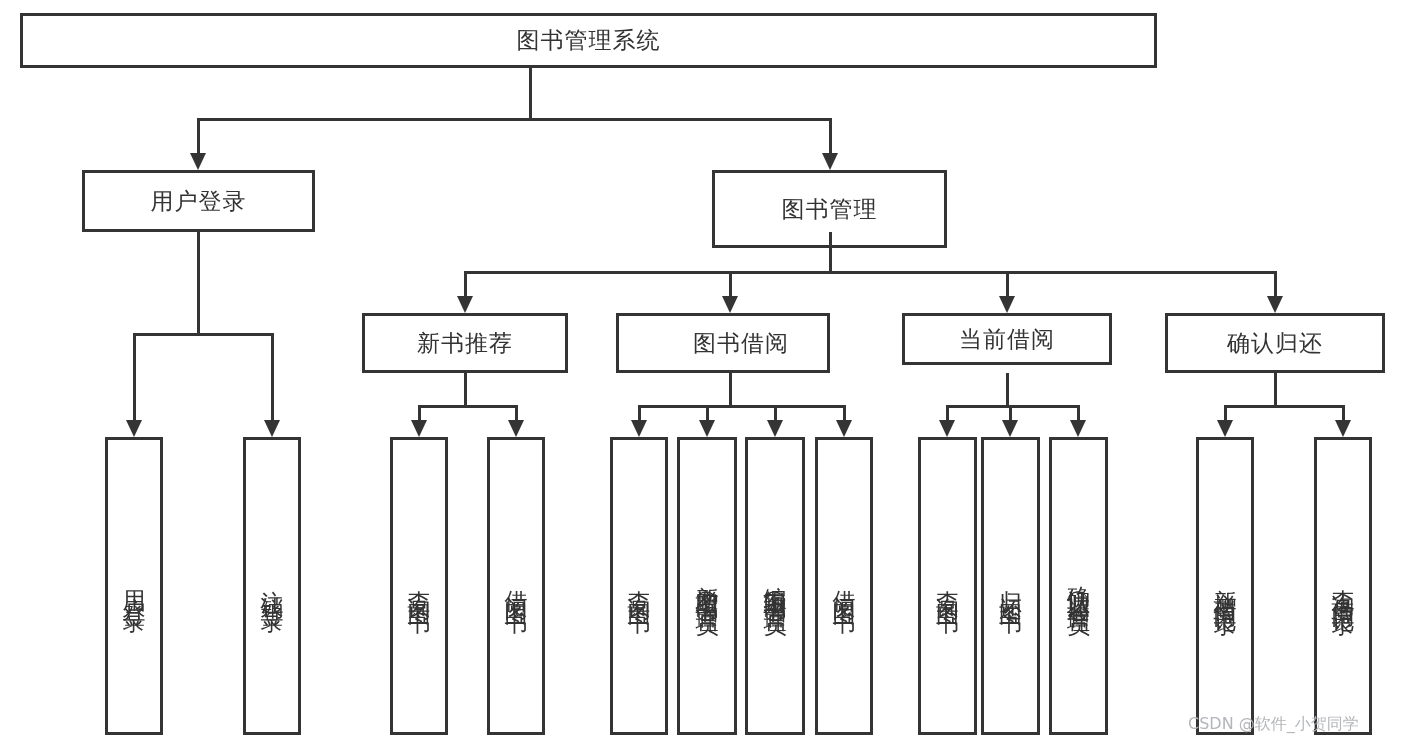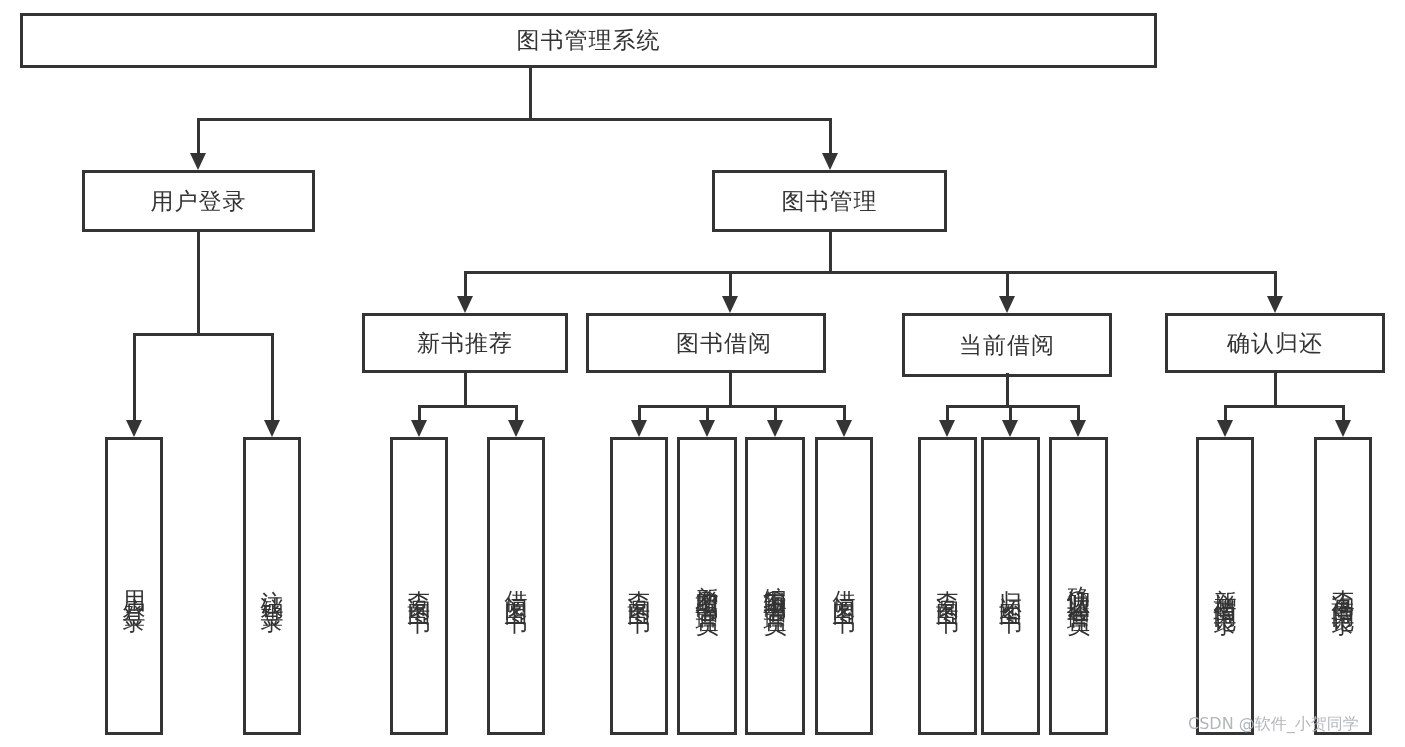--- a/index.html
+++ b/index.html
@@ -44,21 +44,21 @@
   <div class="vline" style="left:529px;top:68px;height:52px;"></div>
   <div class="hline" style="left:197px;top:118px;width:634px;"></div>
   <div class="vline" style="left:197px;top:118px;height:35px;"></div>
   <div class="ah" style="left:190px;top:153px;"></div>
   <div class="vline" style="left:829px;top:118px;height:35px;"></div>
   <div class="ah" style="left:822px;top:153px;"></div>
 
   <div class="box" style="left:82px;top:170px;width:233px;height:62px;">
     <span>用户登录</span>
   </div>
-  <div class="box" style="left:712px;top:170px;width:235px;height:62px;">
+  <div class="box" style="left:712px;top:170px;width:235px;height:78px;">
     <span>图书管理</span>
   </div>
 
   <div class="vline" style="left:197px;top:232px;height:104px;"></div>
   <div class="hline" style="left:133px;top:333px;width:140px;"></div>
   <div class="vline" style="left:133px;top:333px;height:87px;"></div>
   <div class="ah" style="left:126px;top:420px;"></div>
   <div class="vline" style="left:271px;top:333px;height:87px;"></div>
   <div class="ah" style="left:264px;top:420px;"></div>
 
@@ -69,24 +69,24 @@
   <div class="vline" style="left:729px;top:271px;height:25px;"></div>
   <div class="ah" style="left:722px;top:296px;"></div>
   <div class="vline" style="left:1006px;top:271px;height:25px;"></div>
   <div class="ah" style="left:999px;top:296px;"></div>
   <div class="vline" style="left:1274px;top:271px;height:25px;"></div>
   <div class="ah" style="left:1267px;top:296px;"></div>
 
   <div class="box" style="left:362px;top:313px;width:206px;height:60px;">
     <span>新书推荐</span>
   </div>
-  <div class="box" style="left:586px;top:313px;width:240px;height:60px;padding-left:36px;">
+  <div class="box" style="left:616px;top:313px;width:214px;height:60px;padding-left:36px;">
     <span>图书借阅</span>
   </div>
-  <div class="box" style="left:902px;top:313px;width:210px;height:64px;">
+  <div class="box" style="left:902px;top:313px;width:210px;height:52px;">
     <span>当前借阅</span>
   </div>
   <div class="box" style="left:1165px;top:313px;width:220px;height:60px;">
     <span>确认归还</span>
   </div>
 
   <div class="vline" style="left:464px;top:373px;height:35px;"></div>
   <div class="hline" style="left:418px;top:405px;width:99px;"></div>
   <div class="vline" style="left:418px;top:405px;height:15px;"></div>
   <div class="ah" style="left:411px;top:420px;"></div>

